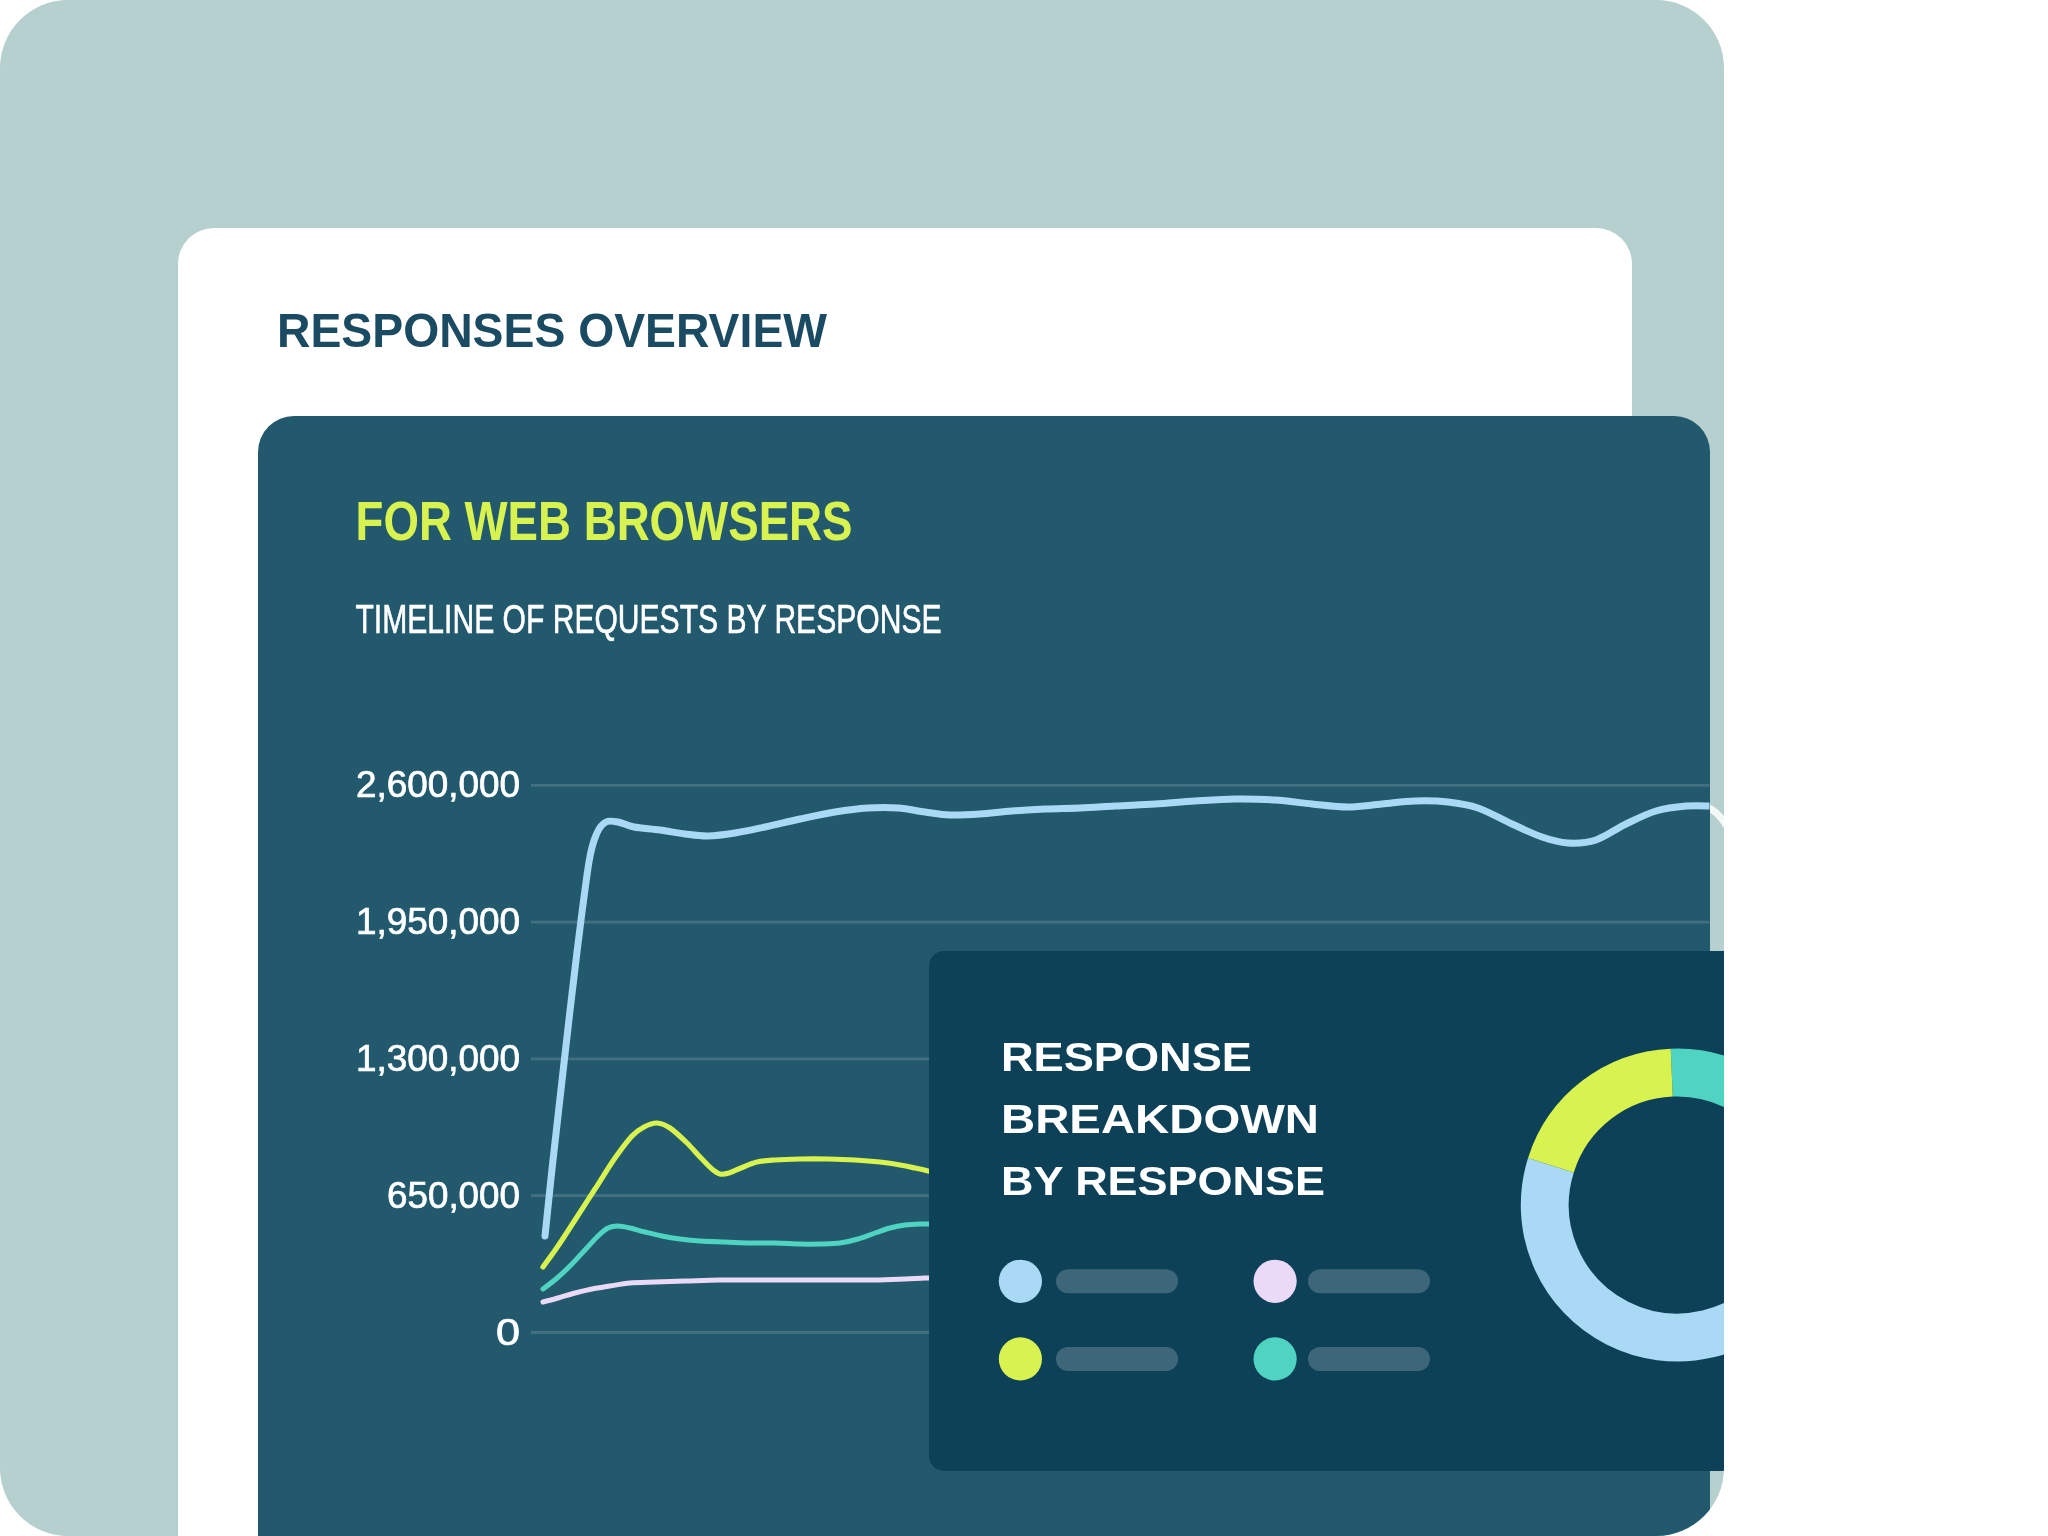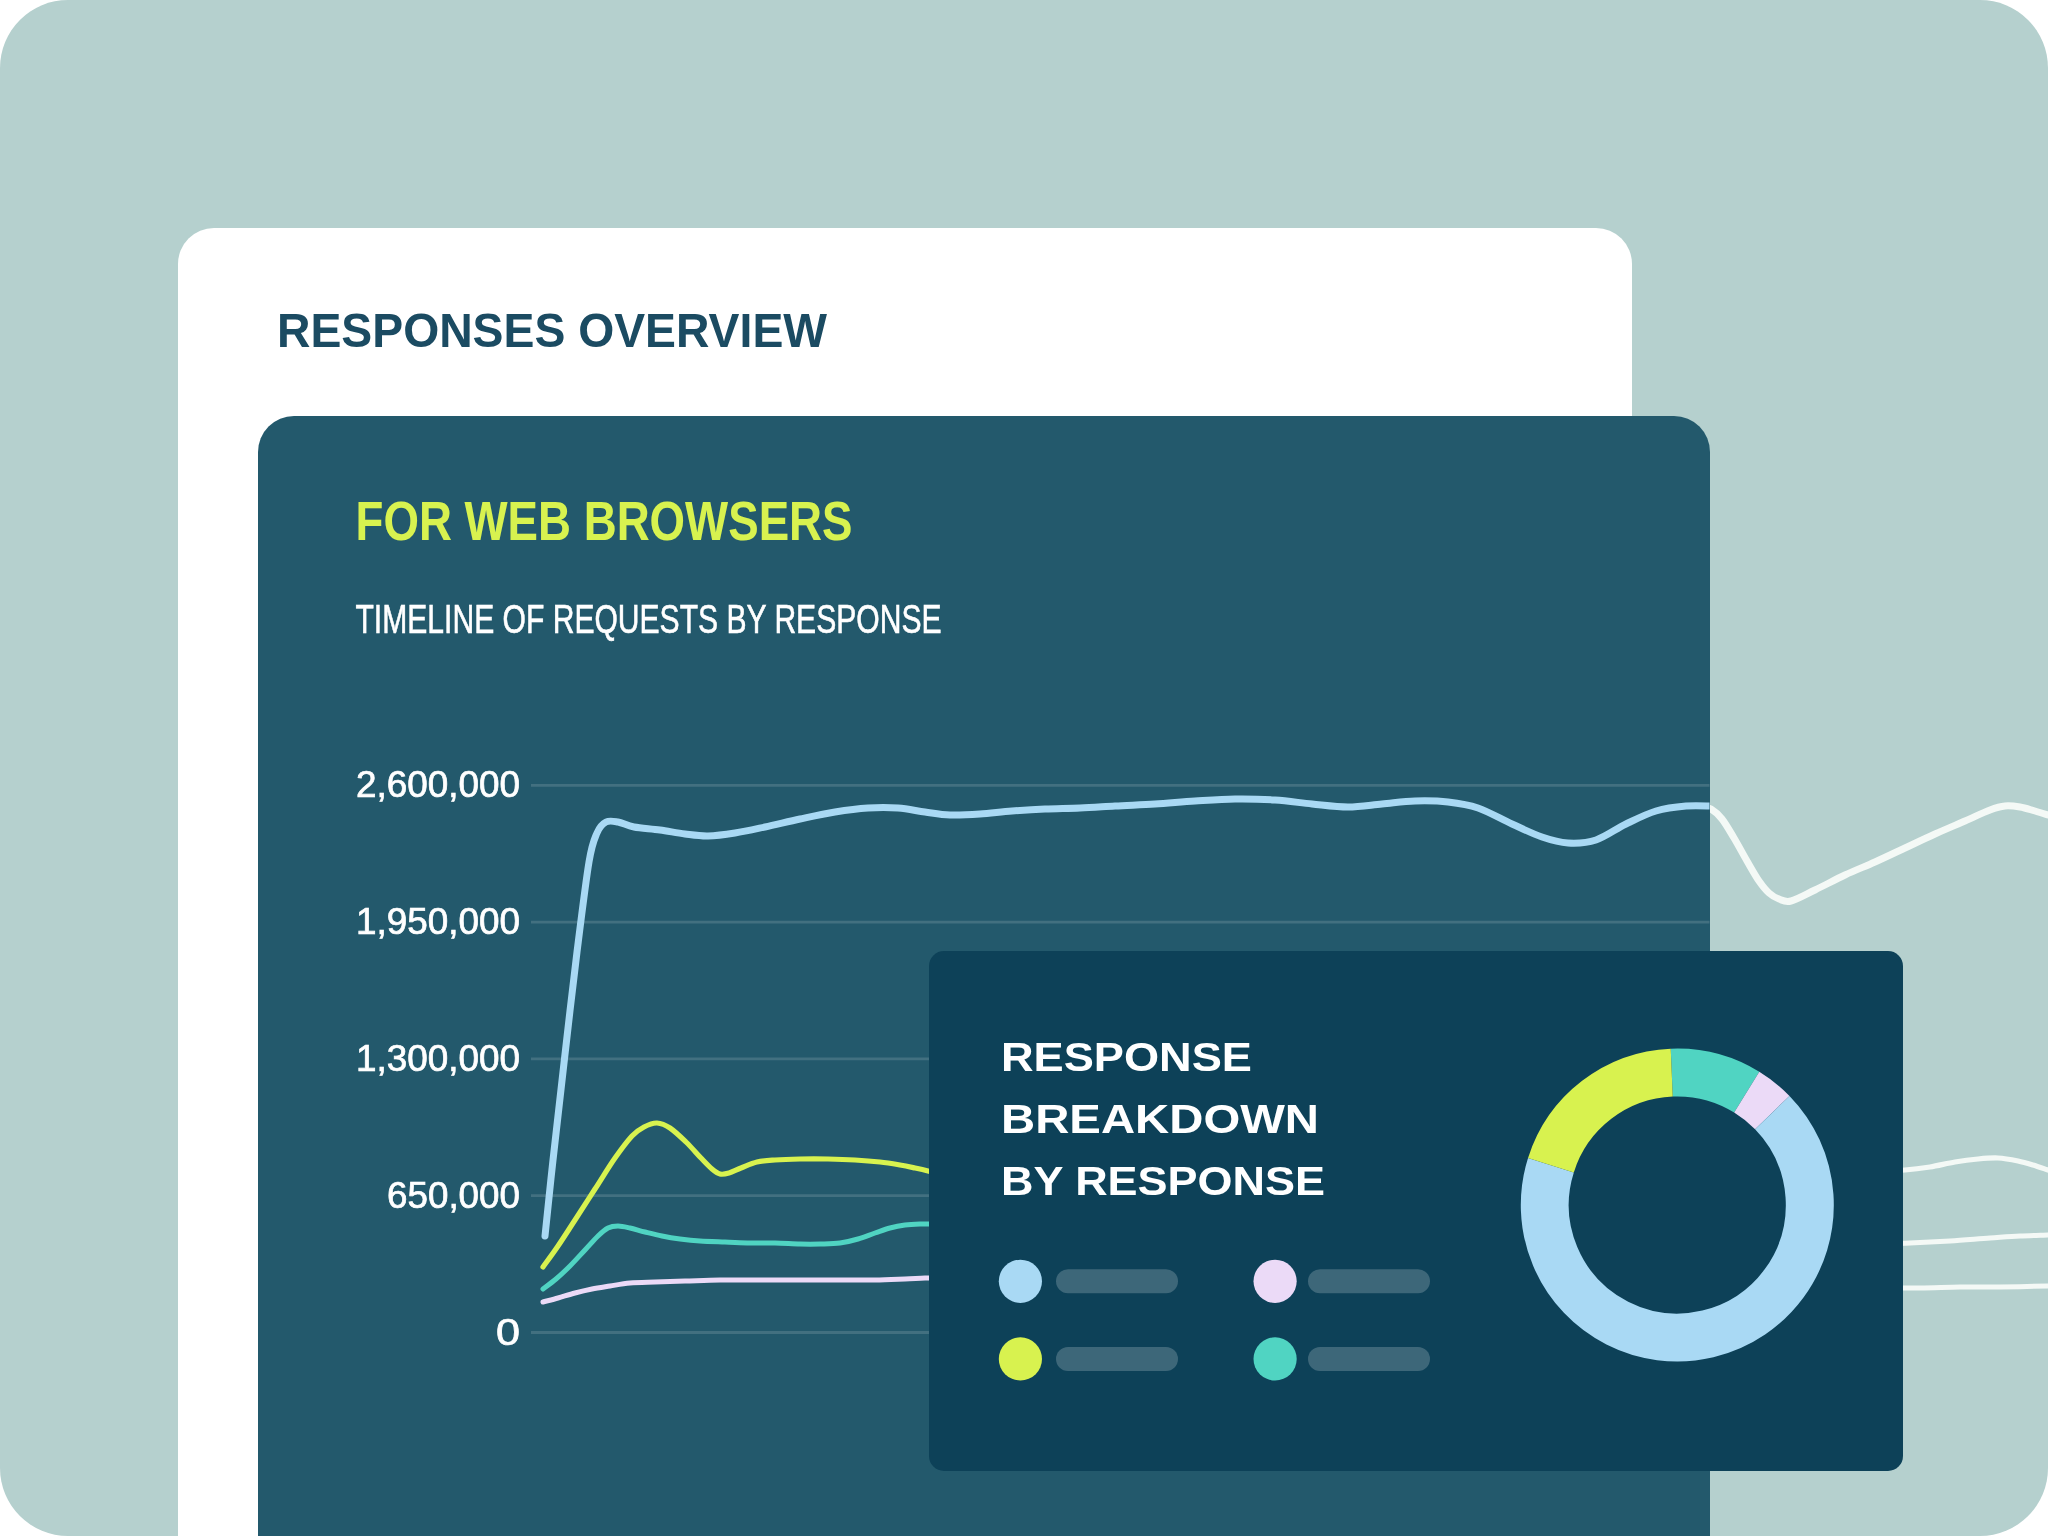--- a/index.html
+++ b/index.html
@@ -1,21 +1,21 @@
 <!DOCTYPE html>
 <html><head>
 <meta charset="utf-8">
 <style>
   html,body { margin:0; padding:0; background:#ffffff; width:2048px; height:1536px; overflow:hidden; }
   * { font-family: "Liberation Sans", sans-serif; }
   .abs { position:absolute; }
 </style>
 </head>
 <body>
-<div class="abs" style="left:0; top:0; width:2048px; height:1536px; background:#b5d0ce; border-radius:68px; overflow:hidden;">
+<div class="abs" style="left:0; top:0; width:1724px; height:1536px; background:#b5d0ce; border-radius:68px; overflow:hidden;">
 
   <svg class="abs" style="left:0;top:0;" width="2048" height="1536" viewBox="0 0 2048 1536">
       <path d="M1700.0,806.0 C1701.8,806.5 1707.3,806.8 1711.0,809.0 C1714.7,811.2 1718.2,814.2 1722.0,819.0 C1725.8,823.8 1729.8,831.0 1734.0,838.0 C1738.2,845.0 1742.8,853.8 1747.0,861.0 C1751.2,868.2 1755.3,875.7 1759.0,881.0 C1762.7,886.3 1765.7,890.0 1769.0,893.0 C1772.3,896.0 1775.3,897.7 1779.0,899.0 C1782.7,900.3 1785.0,902.5 1791.0,901.0 C1797.0,899.5 1806.0,894.3 1815.0,890.0 C1824.0,885.7 1835.0,879.7 1845.0,875.0 C1855.0,870.3 1865.0,866.5 1875.0,862.0 C1885.0,857.5 1895.0,852.7 1905.0,848.0 C1915.0,843.3 1925.0,838.5 1935.0,834.0 C1945.0,829.5 1955.8,825.0 1965.0,821.0 C1974.2,817.0 1983.3,812.5 1990.0,810.0 C1996.7,807.5 2000.0,806.5 2005.0,806.0 C2010.0,805.5 2015.0,806.2 2020.0,807.0 C2025.0,807.8 2030.3,809.7 2035.0,811.0 C2039.7,812.3 2045.8,814.3 2048.0,815.0" fill="none" stroke-linecap="round" stroke-linejoin="round" stroke="#f4f9f6" stroke-width="7"></path>
       <path d="M1875.0,1171.0 C1880.0,1170.8 1895.8,1170.7 1905.0,1170.0 C1914.2,1169.3 1921.7,1168.3 1930.0,1167.0 C1938.3,1165.7 1947.0,1163.3 1955.0,1162.0 C1963.0,1160.7 1970.8,1159.7 1978.0,1159.0 C1985.2,1158.3 1991.3,1157.7 1998.0,1158.0 C2004.7,1158.3 2012.2,1159.8 2018.0,1161.0 C2023.8,1162.2 2028.0,1163.5 2033.0,1165.0 C2038.0,1166.5 2045.5,1169.2 2048.0,1170.0" fill="none" stroke-linecap="round" stroke-linejoin="round" stroke="#f4f9f6" stroke-width="5.2"></path>
       <path d="M1875.0,1244.0 C1880.8,1243.8 1897.5,1243.5 1910.0,1243.0 C1922.5,1242.5 1936.7,1241.8 1950.0,1241.0 C1963.3,1240.2 1978.3,1238.8 1990.0,1238.0 C2001.7,1237.2 2010.3,1236.5 2020.0,1236.0 C2029.7,1235.5 2043.3,1235.2 2048.0,1235.0" fill="none" stroke-linecap="round" stroke-linejoin="round" stroke="#f4f9f6" stroke-width="5"></path>
       <path d="M1875.0,1288.0 C1882.5,1288.0 1905.8,1288.2 1920.0,1288.0 C1934.2,1287.8 1946.7,1287.2 1960.0,1287.0 C1973.3,1286.8 1985.3,1287.2 2000.0,1287.0 C2014.7,1286.8 2040.0,1286.2 2048.0,1286.0" fill="none" stroke-linecap="round" stroke-linejoin="round" stroke="#f4f9f6" stroke-width="5"></path>
     </svg>
 
   <div class="abs" style="left:177.5px; top:228px; width:1454px; height:1400px; background:#ffffff; border-radius:36px;"></div>
 

